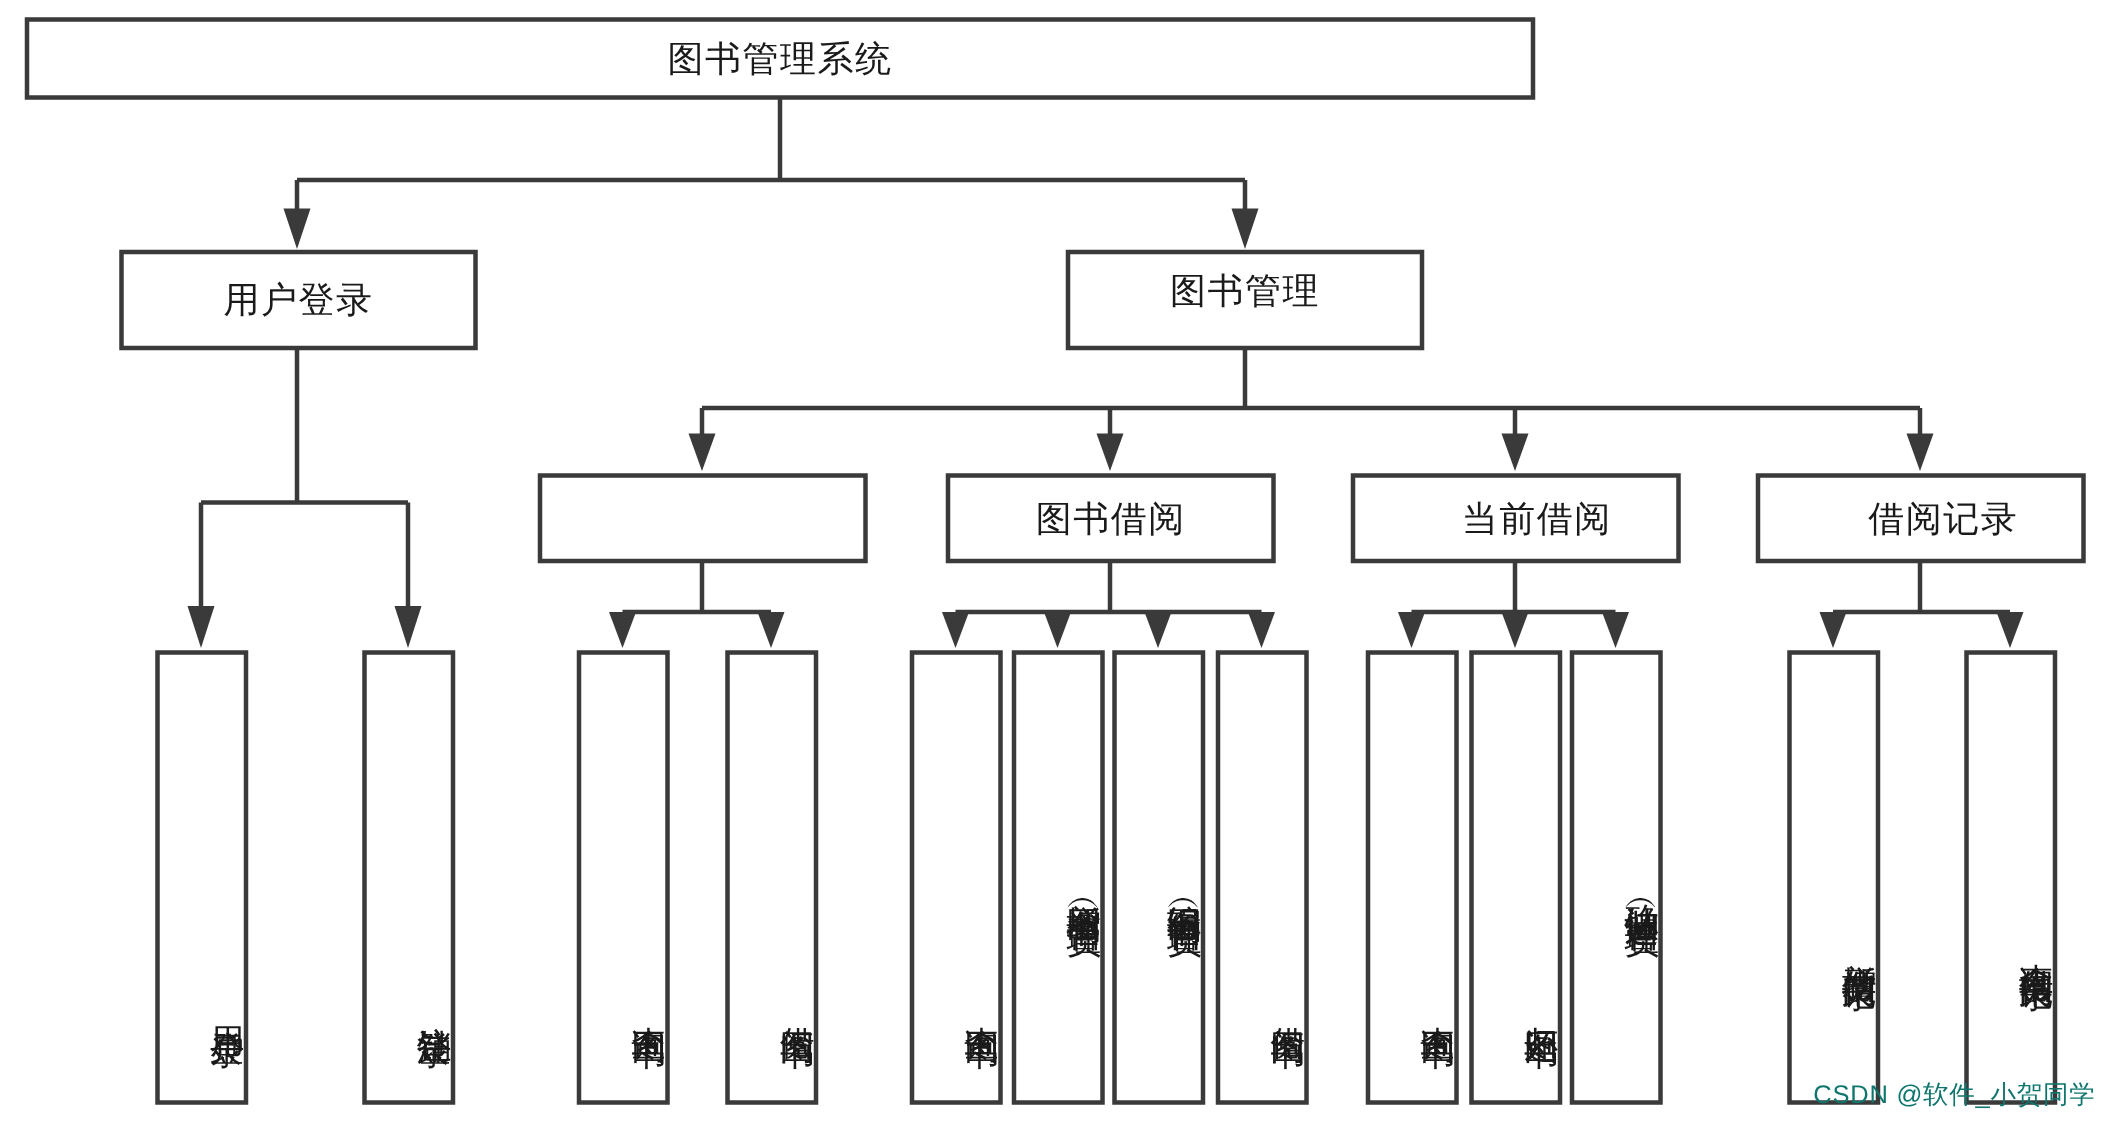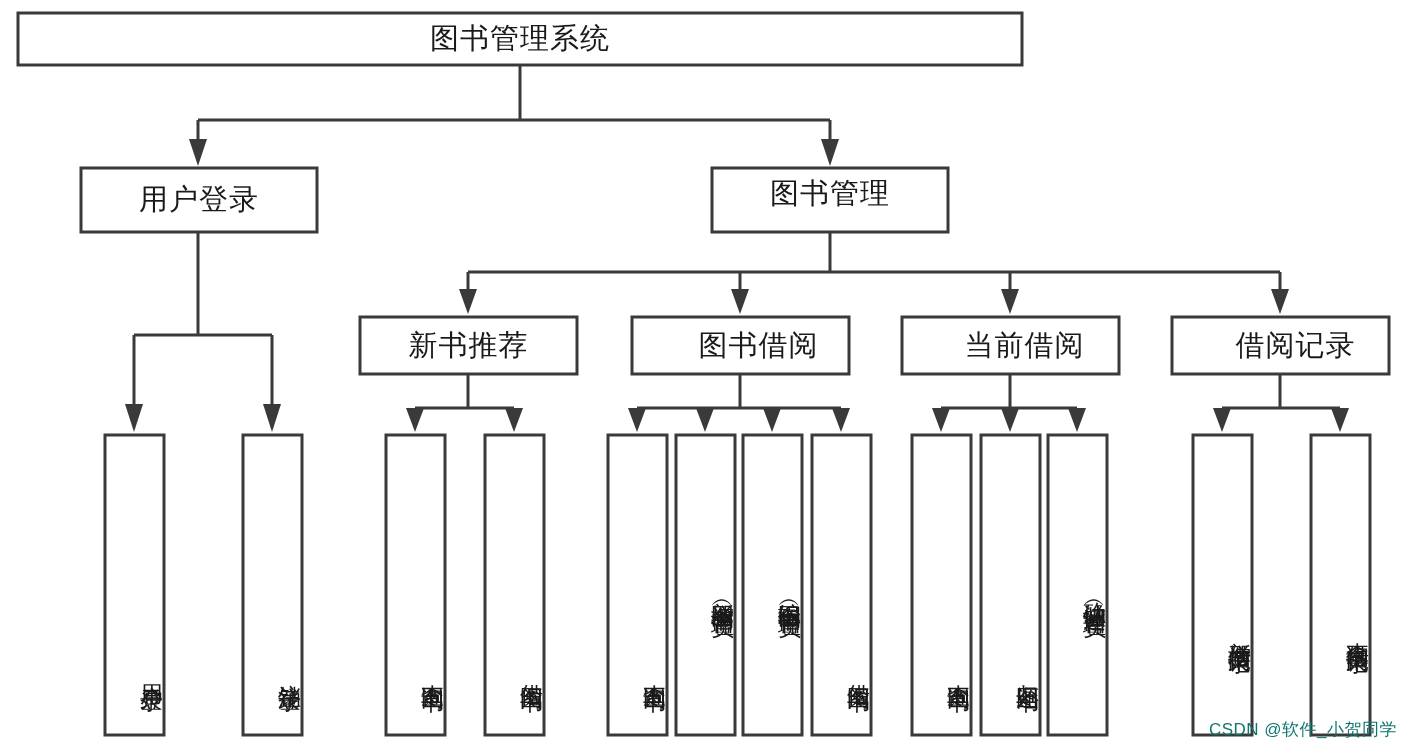--- a/index.html
+++ b/index.html
@@ -57,21 +57,21 @@
     letter-spacing: 2px;
     white-space: nowrap;
     pointer-events: none;
   }
   .htext-holder {
     position: absolute;
     display: flex;
     align-items: center;
     justify-content: center;
     font-family: "Liberation Sans", "DejaVu Sans", sans-serif;
-    font-size: 29px;
+    font-size: 24px;
     color: #1a1a1a;
     letter-spacing: 1px;
     white-space: nowrap;
     pointer-events: none;
   }
   #watermark {
     position: absolute;
     right: 8px;
     bottom: 6px;
     font-family: "Liberation Sans", "DejaVu Sans", sans-serif;
@@ -180,22 +180,21 @@
     <rect class="node-rect" x="1193" y="435" width="59" height="300"></rect>
     <rect class="node-rect" x="1311" y="435" width="59" height="300"></rect>
 
   </svg>
 
   <div class="htext-holder" style="left:18px; top:13px; width:1004px; height:52px;">图书管理系统</div>
 
   <div class="htext-holder" style="left:81px; top:168px; width:236px; height:64px;">用户登录</div>
   <div class="htext-holder" style="left:712px; top:168px; width:236px; height:52px;">图书管理</div>
 
-  <div class="htext-holder" style="left:360px; top:317px; width:217px; height:57px;">新书推荐</div>
-  <div class="htext-holder" style="left:632px; top:317px; width:217px; height:57px;padding-left:18px;">图书借阅</div>
+  <div class="htext-holder" style="left:632px; top:317px; width:217px; height:57px;">图书借阅</div>
   <div class="htext-holder" style="left:902px; top:317px; width:245px; height:57px;">当前借阅</div>
   <div class="htext-holder" style="left:1172px; top:317px; width:217px; height:57px;padding-left:15px;">借阅记录</div>
 
   <div class="vtext-holder" style="left:105px; top:435px; width:59px; height:300px; padding-top:85px;">用户登录</div>
   <div class="vtext-holder" style="left:243px; top:435px; width:59px; height:300px; padding-top:85px;">注销登录</div>
 
   <div class="vtext-holder" style="left:386px; top:435px; width:59px; height:300px; padding-top:85px;">查询图书</div>
   <div class="vtext-holder" style="left:485px; top:435px; width:59px; height:300px; padding-top:85px;">借阅图书</div>
 
   <div class="vtext-holder" style="left:608px; top:435px; width:59px; height:300px; padding-top:85px;">查询图书</div>

